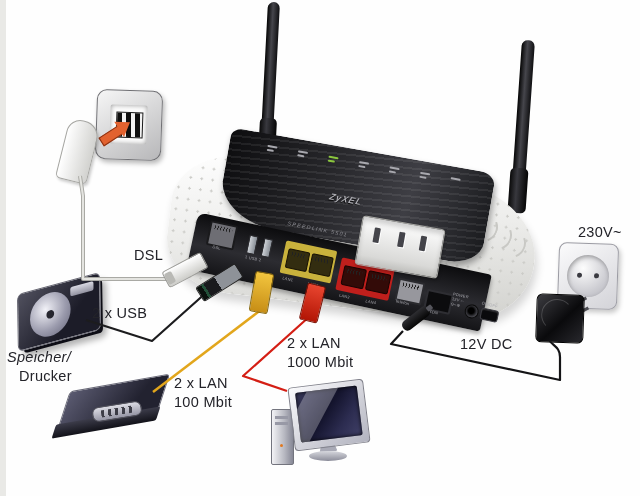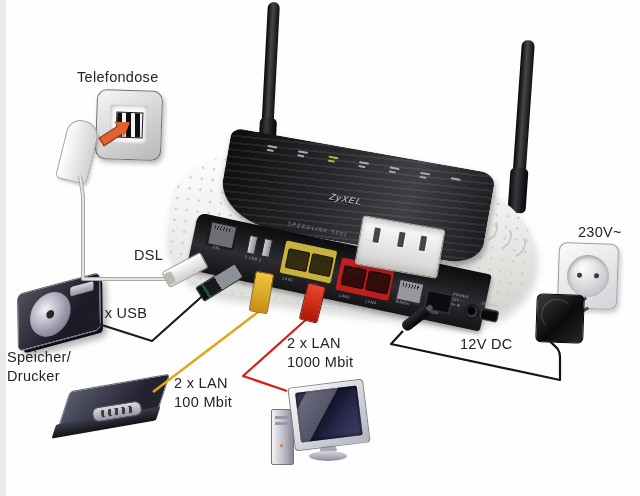--- a/index.html
+++ b/index.html
@@ -311,26 +311,25 @@
     <polyline points="287,391 243,376 310,316" fill="none" stroke-width="2.2" stroke-linejoin="round" stroke="#d41e14"></polyline>
     <path d="M403,331 L391,344 L560,380 L560,357 C560,347 553,346 549,340" fill="none" stroke-width="2.2" stroke-linejoin="round" stroke="#141416"></path>
   </svg>
 
   <div class="plug plug-dsl"></div>
   <div class="plug plug-usb"></div>
   <div class="plug plug-y"></div>
   <div class="plug plug-r"></div>
   <div class="plug plug-pwr"></div>
 
-  <div class="label" style="left:77px;top:68px;">Telefondose</div>
   <div class="label" style="left:134px;top:246px;">DSL</div>
   <div class="label" style="left:92px;top:304px;">2 x USB</div>
   <div class="label" style="left:7px;top:348px;">
-    <span style="display:block;">Speicher/</span>
-    <span style="display:block;">Drucker</span>
+    <span style="display:block;font-style:italic;">Speicher/</span>
+    <span style="display:block;margin-left:12px;">Drucker</span>
   </div>
   <div class="label" style="left:174px;top:374px;">
     <span style="display:block;">2 x LAN</span>
     <span style="display:block;">100 Mbit</span>
   </div>
   <div class="label" style="left:287px;top:334px;">
     <span style="display:block;">2 x LAN</span>
     <span style="display:block;">1000 Mbit</span>
   </div>
   <div class="label" style="left:578px;top:223px;">230V~</div>

